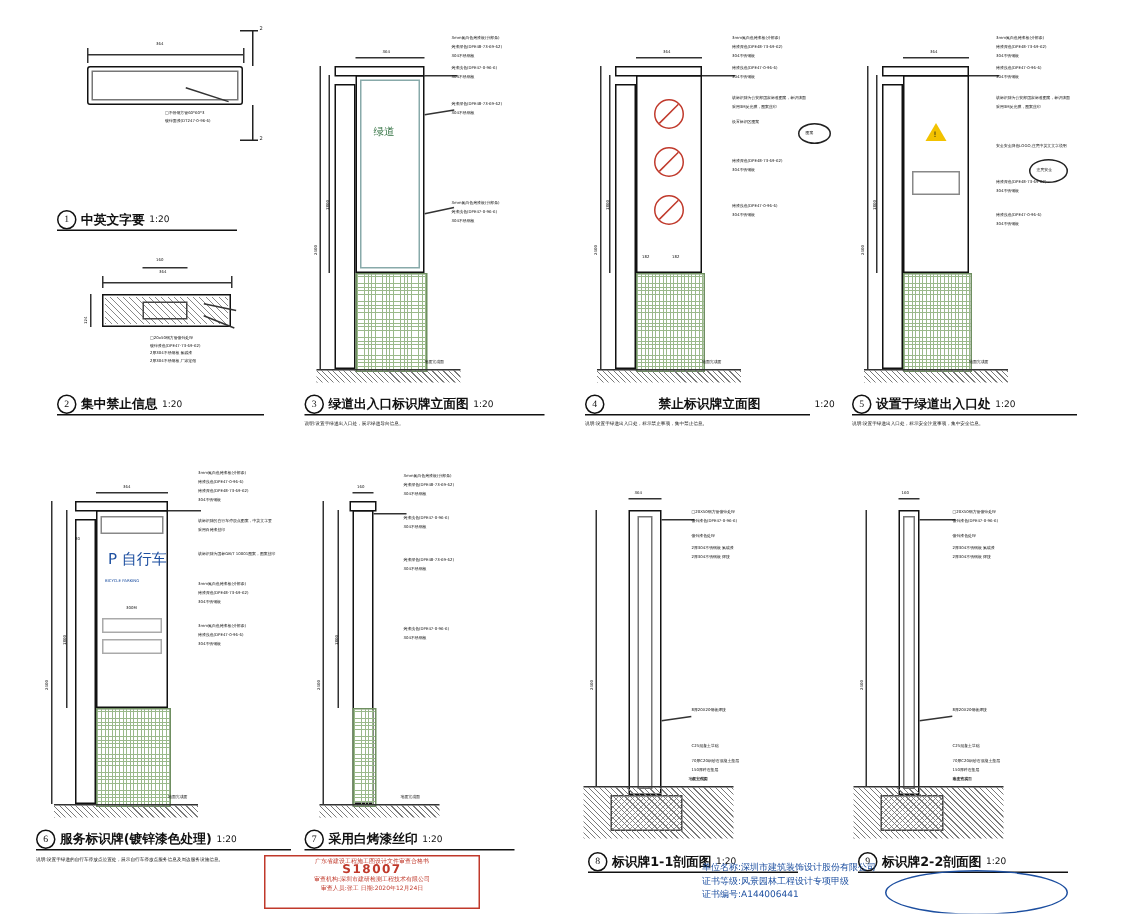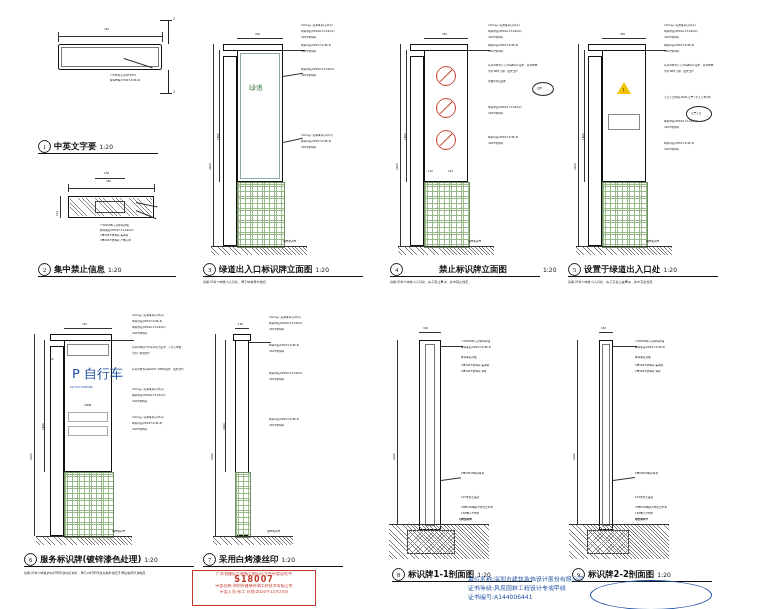--- a/index.html
+++ b/index.html
@@ -258,21 +258,21 @@
   </div>
   <div class="figrule" style="left:568px;top:276px;width:150px;"></div>
   <div class="note" style="left:568px;top:280px;">说明:设置于绿道出入口处，标示安全注意事项，集中安全信息。</div>
 
   <div class="panel" style="left:24px;top:300px;width:190px;height:250px;">
     <div class="boxthick" style="left:26px;top:46px;width:14px;height:190px;"></div>
     <div class="boxthick" style="left:40px;top:40px;width:48px;height:132px;"></div>
     <div class="boxthick" style="left:26px;top:34px;width:62px;height:7px;"></div>
 
     <div class="box" style="left:43px;top:44px;width:42px;height:12px;border-color:#888;"></div>
-    <div class="txt4" style="left:48px;top:72px;font-size:13px;color:#1d4fa0;">P 自行车</div>
+    <div class="txt4" style="left:48px;top:72px;font-size:10px;color:#1d4fa0;">P 自行车</div>
     <div class="txt" style="left:46px;top:86px;color:#1d4fa0;">BICYCLE PARKING</div>
     <div class="txt" style="left:60px;top:104px;">300M</div>
     <div class="box" style="left:44px;top:112px;width:40px;height:10px;border-color:#aaa;"></div>
     <div class="box" style="left:44px;top:126px;width:40px;height:10px;border-color:#aaa;"></div>
 
     <div class="grass" style="left:40px;top:172px;width:48px;height:64px;"></div>
     <div class="ground" style="left:12px;top:236px;width:96px;height:8px;"></div>
     <div class="txt" style="left:88px;top:230px;">地面完成面</div>
 
     <div class="dimv" style="left:10px;top:34px;height:202px;"></div>
@@ -399,21 +399,21 @@
     <div class="txt" style="left:70px;top:198px;">素土夯实</div>
   </div>
 
   <div class="figtitle" style="left:572px;top:568px;">
     <div class="circnum">9</div>
     <div class="figname">标识牌2-2剖面图</div>
     <div class="figscale">1:20</div>
   </div>
   <div class="figrule" style="left:572px;top:581px;width:140px;"></div>
 
-  <div class="stamp-red" style="left:192px;top:570px;width:124px;height:36px;">
+  <div class="stamp-red" style="left:176px;top:570px;width:144px;height:36px;">
     <div>广东省建设工程施工图设计文件审查合格书</div>
     <div class="big">S18007</div>
     <div>审查机构:深圳市建研检测工程技术有限公司</div>
     <div>审查人员:张工  日期:2020年12月24日</div>
   </div>
 
   <div class="stamp-blue" style="left:468px;top:574px;width:290px;height:36px;">
     <div>单位名称:深圳市建筑装饰设计股份有限公司</div>
     <div>证书等级:风景园林工程设计专项甲级</div>
     <div>证书编号:A144006441</div>

